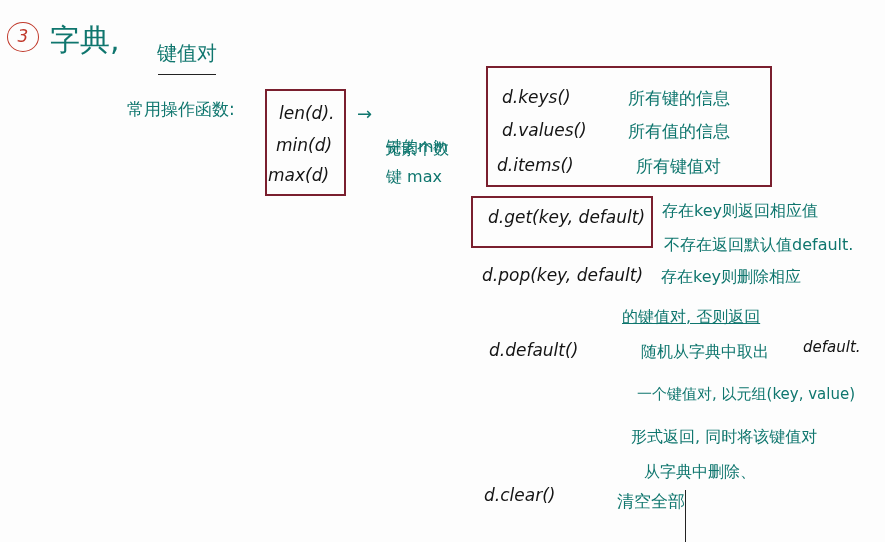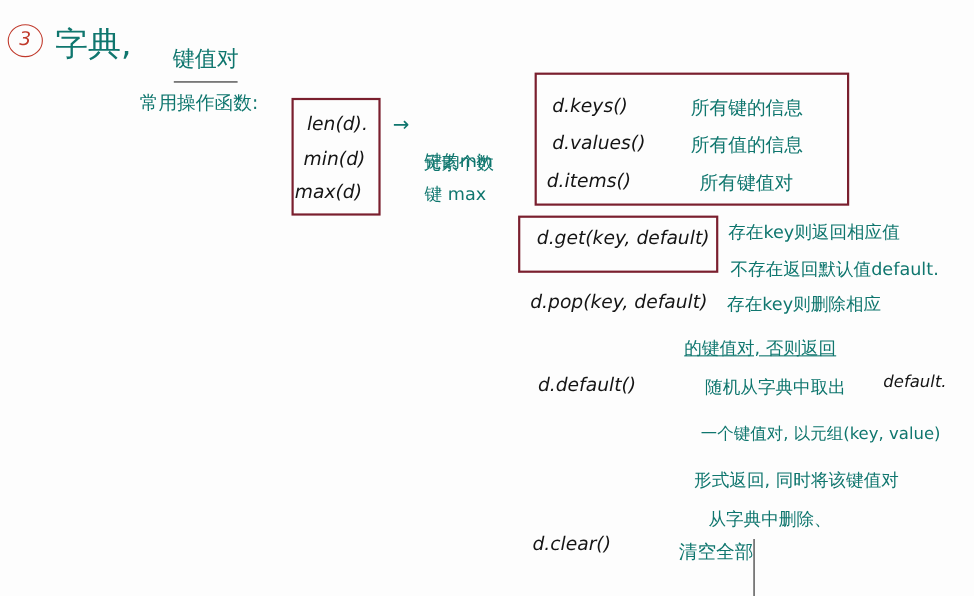--- a/index.html
+++ b/index.html
@@ -20,21 +20,21 @@
 </style>
 </head>
 <body>
 
 <div class="circle">3</div>
 <div class="zh" style="left:50px;top:20px;font-size:30px;">字典,</div>
 
 <div class="zh f20" style="left:157px;top:40px;">键值对</div>
 <div class="underline" style="left:158px;top:74px;width:58px;"></div>
 
-<div class="zh f17" style="left:127px;top:82px;">常用操作函数:</div>
+<div class="zh f17" style="left:127px;top:98px;">常用操作函数:</div>
 <div class="box" style="left:265px;top:89px;width:81px;height:107px;"></div>
 <div class="hw f17" style="left:279px;top:103px;">len(d).</div>
 <div class="hw f17" style="left:276px;top:135px;">min(d)</div>
 <div class="hw f17" style="left:268px;top:165px;">max(d)</div>
 
 <div class="zh f18" style="left:357px;top:103px;">→</div>
 <div class="zh f16" style="left:385px;top:105px;margin-top:34px;">元素个数</div>
 <div class="zh f16" style="left:386px;top:137px;">键的min</div>
 <div class="zh f16" style="left:386px;top:167px;">键 max</div>
 

